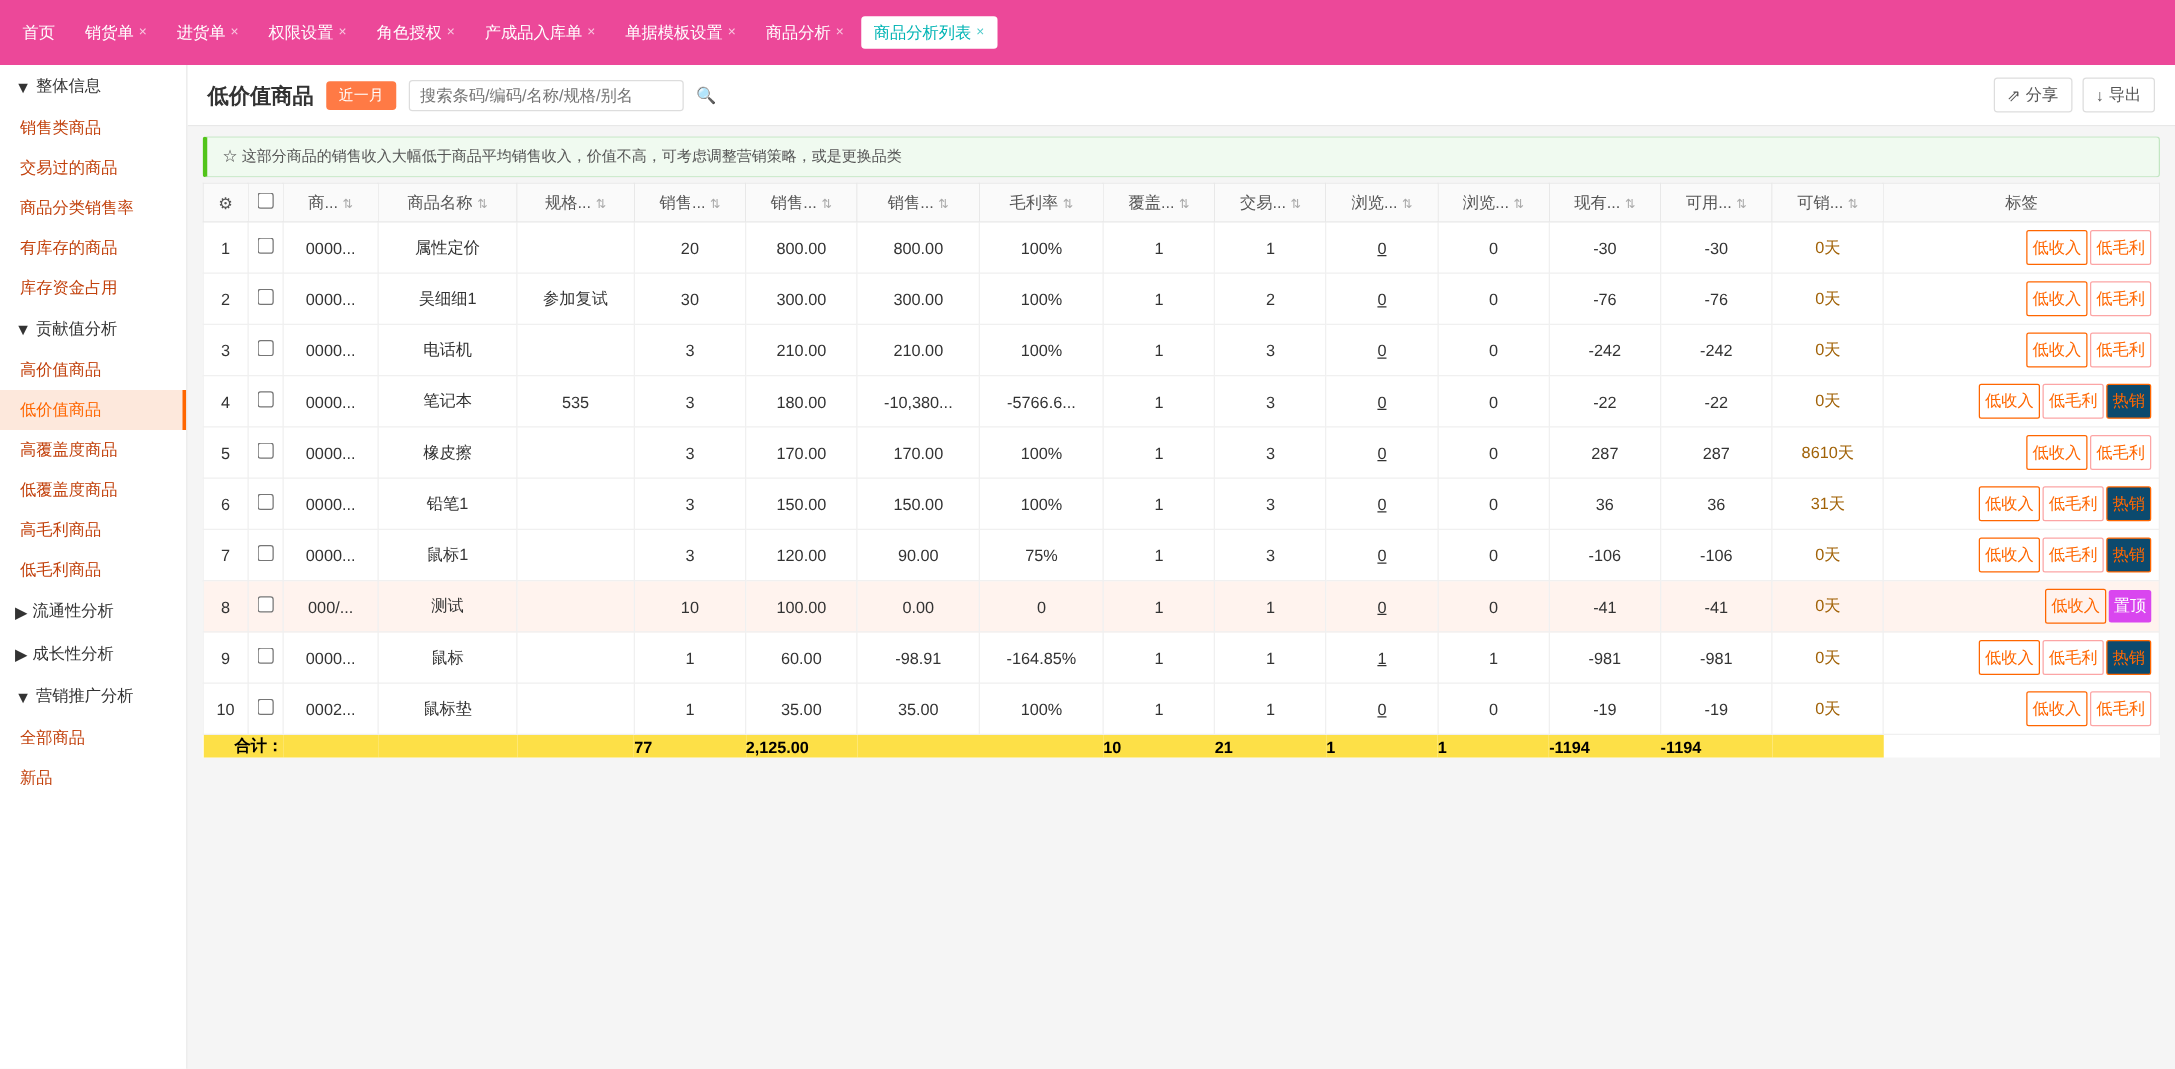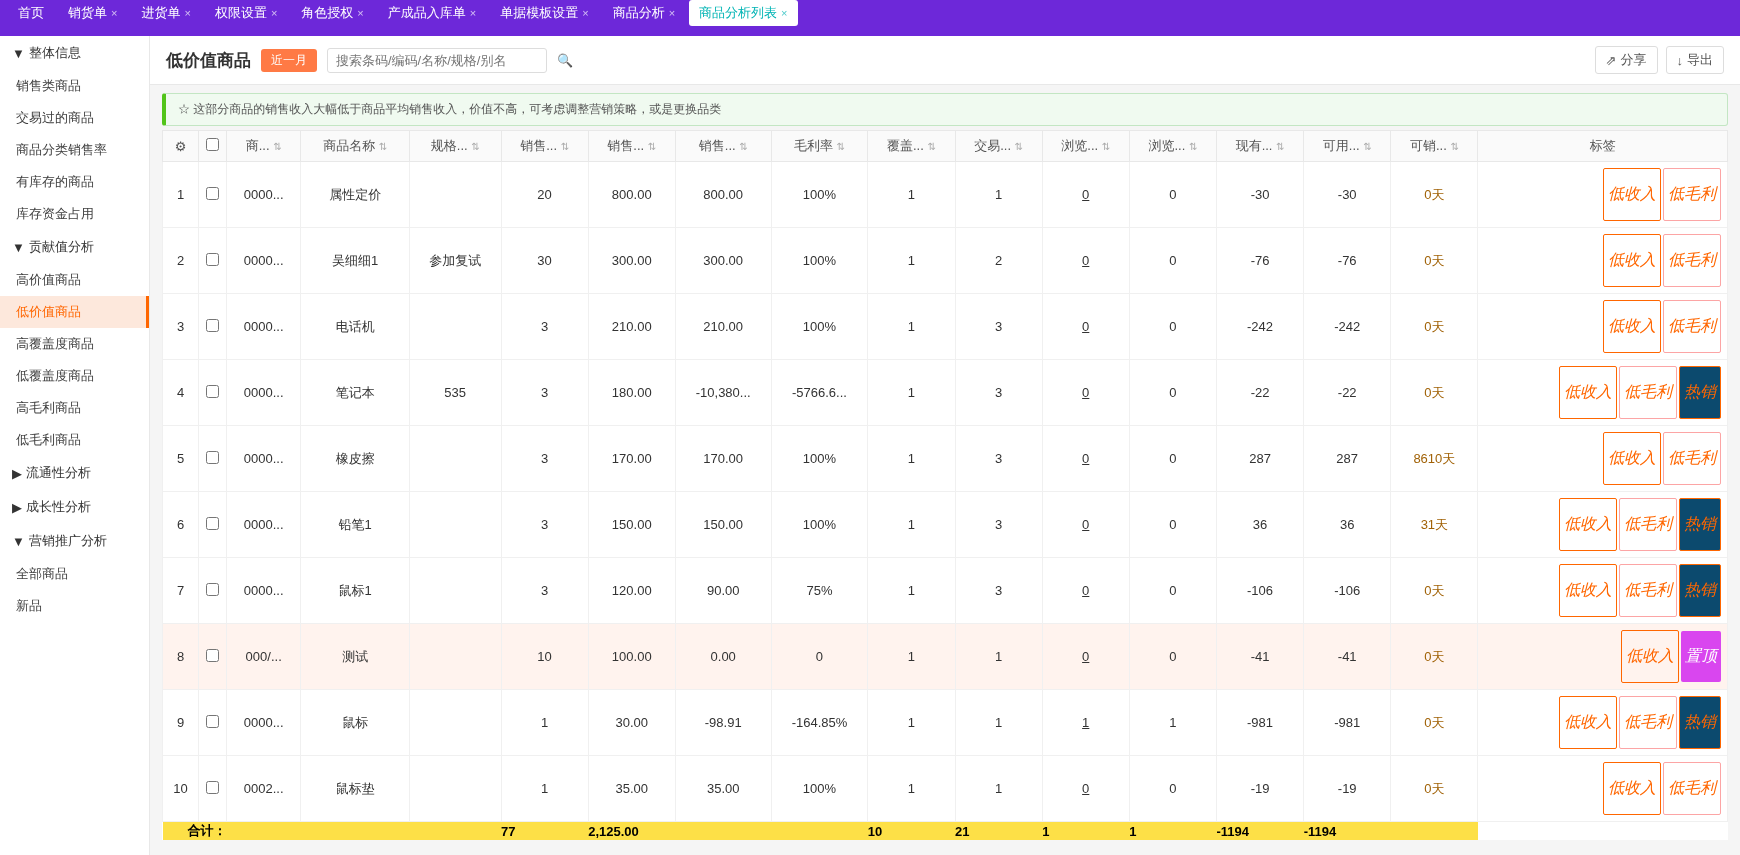--- a/index.html
+++ b/index.html
@@ -1,23 +1,23 @@
 <!DOCTYPE html>
 <html><head>
   <meta charset="utf-8">
   <style>
     * { box-sizing: border-box; margin: 0; padding: 0; font-family: 'Microsoft YaHei', Arial, sans-serif; font-size: 13px; }
     body { background: #f5f5f5; overflow: hidden; height: 855px; }
 
     
     .top-nav {
-      background: #6d28d9;
-      height: 36px;
-      display: flex;
-      align-items: flex-start;
+      background: #ec4899;
+      height: 52px;
+      display: flex;
+      align-items: center;
       padding: 0 8px;
       gap: 4px;
       flex-shrink: 0;
     }
     .nav-item {
       color: #fff;
       padding: 4px 10px;
       cursor: pointer;
       border-radius: 3px;
       white-space: nowrap;
@@ -48,21 +48,21 @@
       font-size: 13px;
       color: #333;
       cursor: pointer;
       display: flex;
       align-items: center;
       gap: 4px;
     }
     .sidebar-item {
       padding: 7px 16px;
       font-size: 13px;
-      color: #404040;
+      color: #c2410c;
       cursor: pointer;
     }
     .sidebar-item.active { background: #fde8dc; color: #ff6600; border-right: 3px solid #ff6600; }
 
     
     .content-area {
       flex: 1;
       display: flex;
       flex-direction: column;
       overflow: hidden;
@@ -162,25 +162,24 @@
       padding: 6px 6px;
       text-align: center;
       color: #333;
       white-space: nowrap;
     }
     tbody tr.highlighted { background: #fff3ee; }
     tbody tr td.orange-text { color: #a16207; }
     tbody tr td.tag-cell { text-align: right; }
     .tag {
       display: inline-block;
-      padding: 15px 4px;
+      padding: 4px 4px;
       border-radius: 2px;
-      font-size: 16px;
+      font-size: 13px;
       margin-left: 2px;
-      font-style: italic;
     }
     .tag-low-income { color: #ff6600; border: 1px solid #ff6600; }
     .tag-low-profit { color: #ff6600; border: 1px solid #fca5a5; }
     .tag-hot { color: #ff6600; border: 1px solid #ff6600; background: #0c4a6e; }
     .tag-orange-bg { background: #d946ef; color: #fff; border: none; }
     .underline { text-decoration: underline; cursor: pointer; color: #333; }
 
     .bottom-bar {
       background: #fff;
       border-top: 1px solid #e8e8e8;
@@ -501,21 +500,21 @@
       <td class="orange-text">0天</td>
       <td class="tag-cell"><span class="tag tag-low-income">低收入</span><span class="tag tag-orange-bg">置顶</span></td>
     </tr>
             <tr>
       <td>9</td>
       <td><input type="checkbox" style=""></td>
       <td>0000...</td>
       <td>鼠标</td>
       <td></td>
       <td>1</td>
-      <td>30.00</td>
+      <td>60.00</td>
       <td>-98.91</td>
       <td>-164.85%</td>
       <td>1</td>
       <td>1</td>
       <td><span class="underline">1</span></td>
       <td>1</td>
       <td>-981</td>
       <td>-981</td>
       <td class="orange-text">0天</td>
       <td class="tag-cell"><span class="tag tag-low-income">低收入</span><span class="tag tag-low-profit">低毛利</span><span class="tag tag-hot">热销</span></td>

